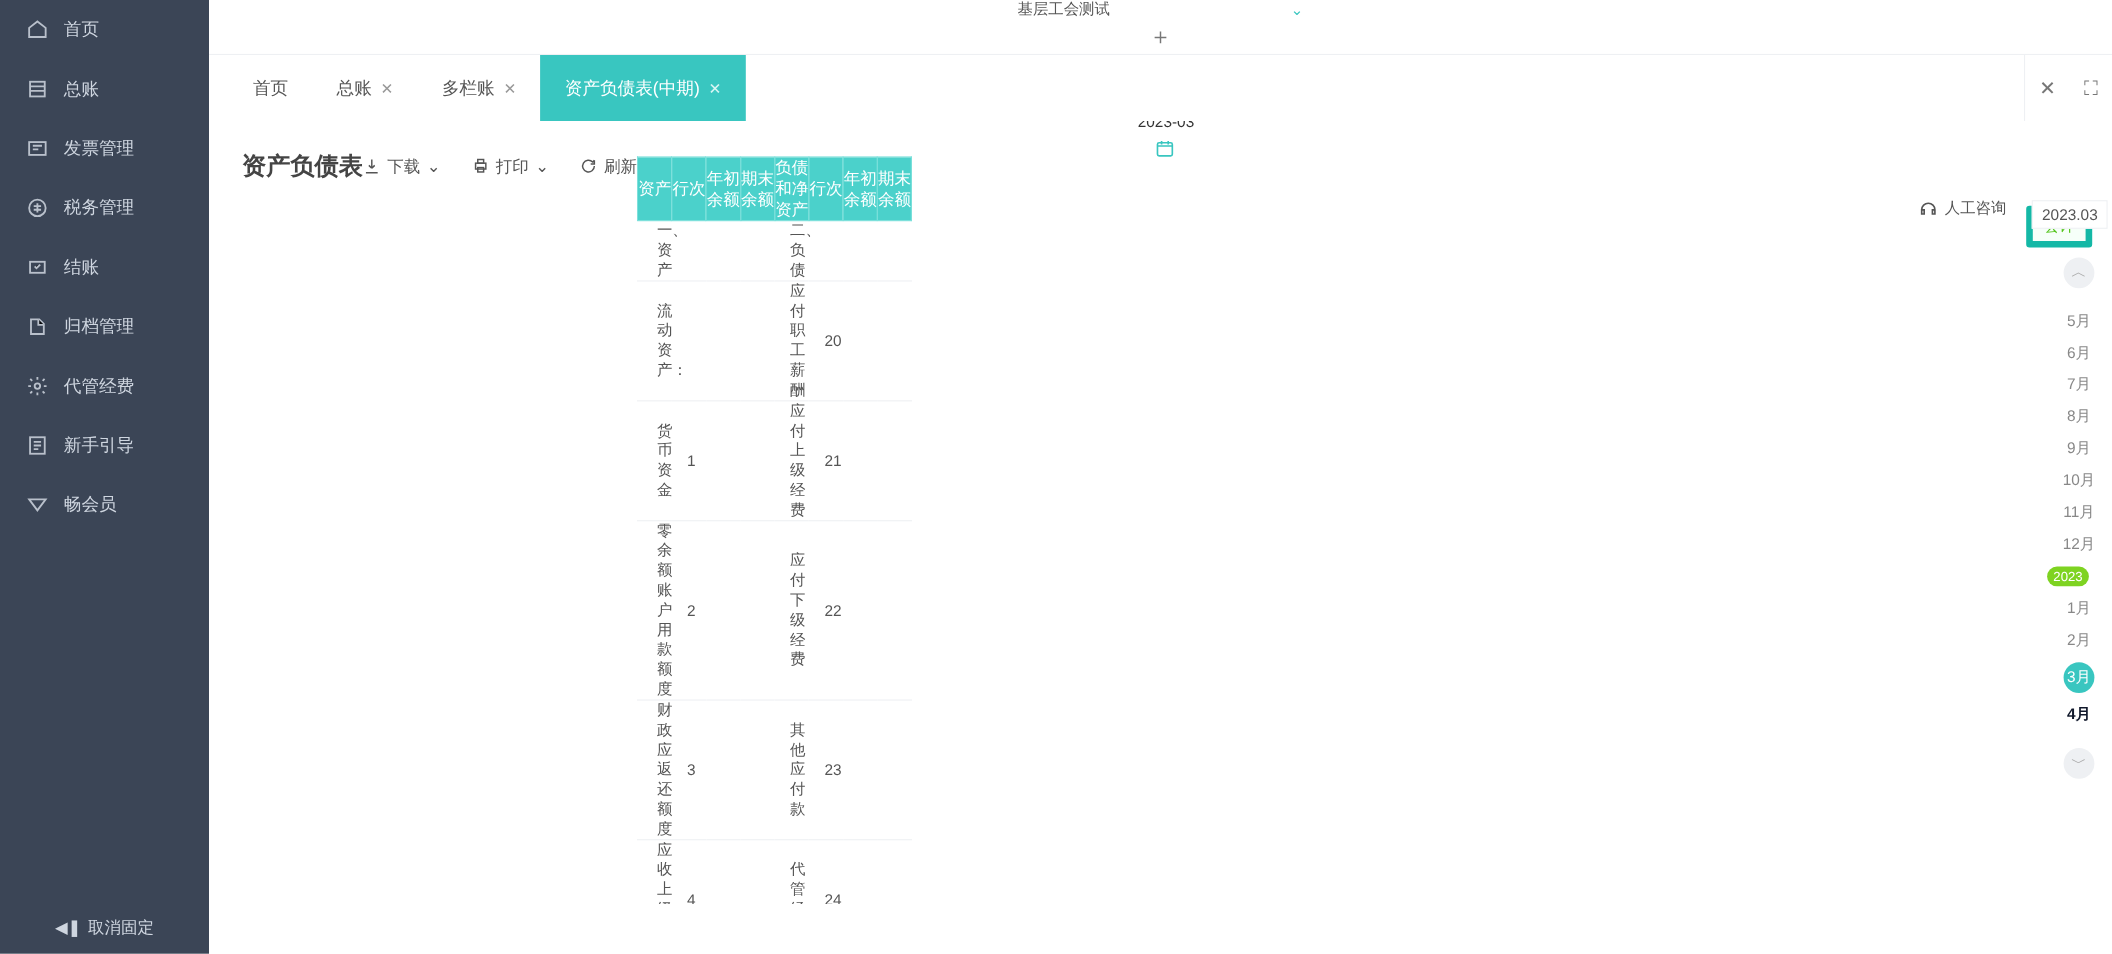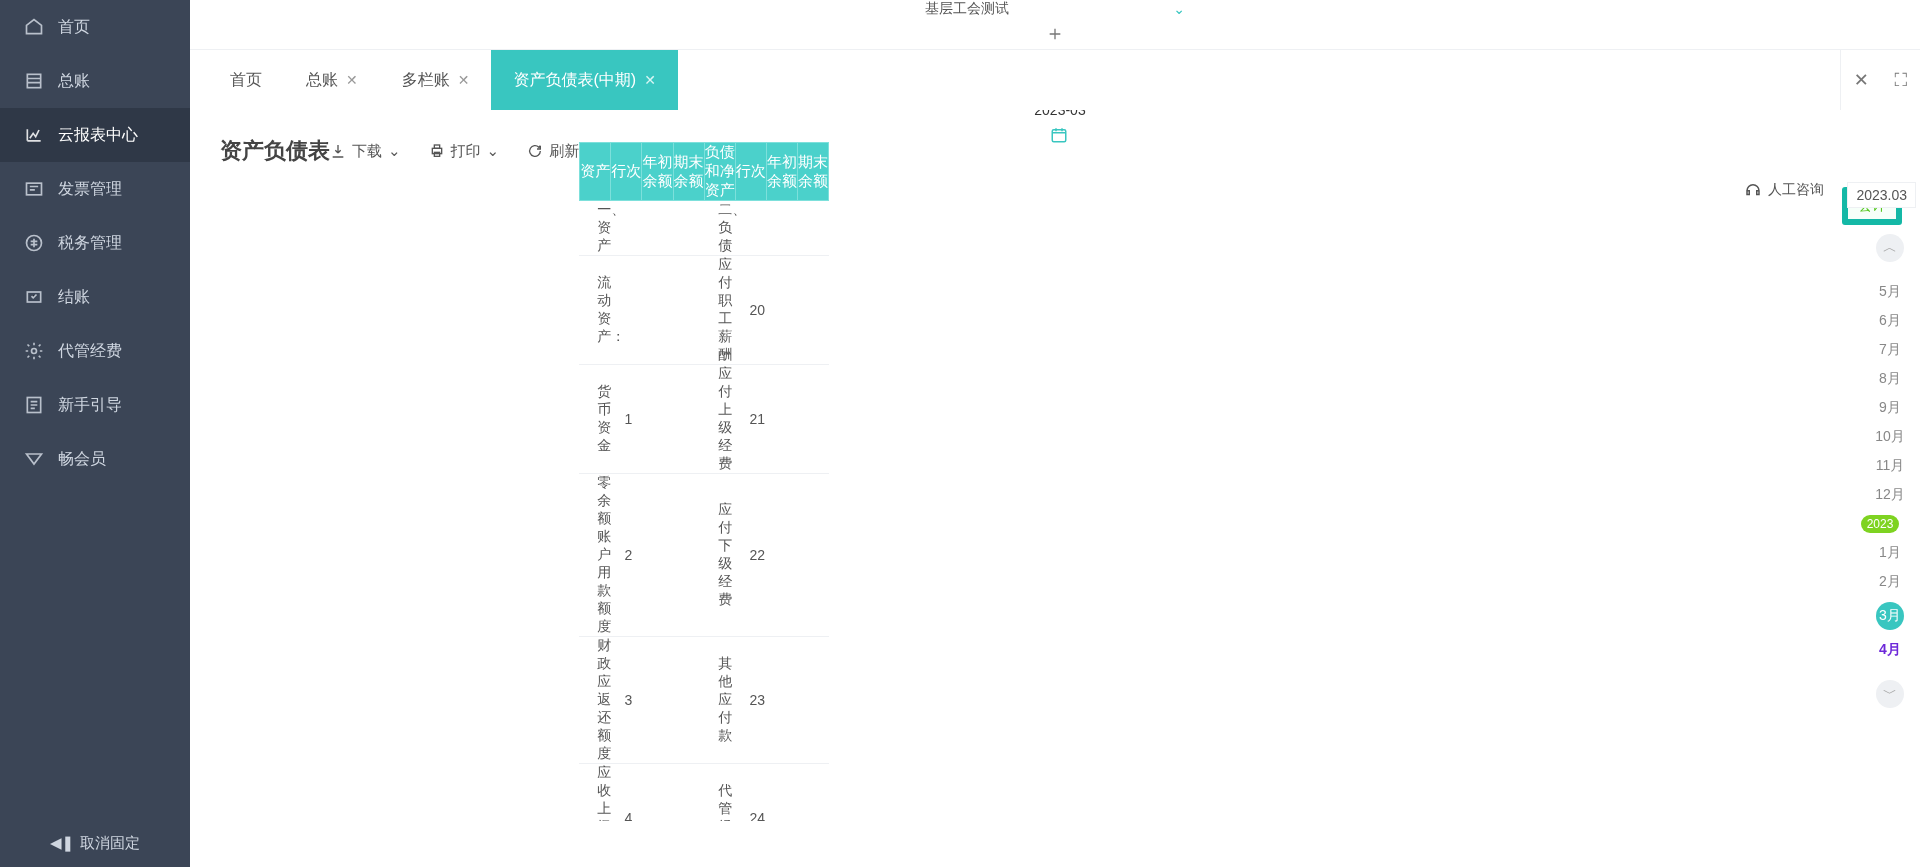--- a/index.html
+++ b/index.html
@@ -63,21 +63,21 @@
 
 
 .rightstrip { position:absolute; right:0; top:182px; width:60px; display:flex; flex-direction:column; align-items:center; gap:0; }
 .rightstrip .period-badge { position:absolute; top:0; right:4px; background:#fff; border:1px solid #eef0f3; padding:4px 8px; font-size:14px; color:#555;margin-left:48px; }
 .rightstrip .scroll-up,
 .rightstrip .scroll-down { width:28px; height:28px; border-radius:50%; background:#eef0f3; color:#aaa; display:flex; align-items:center; justify-content:center; margin:10px 0; cursor:pointer; }
 .rightstrip .months { display:flex; flex-direction:column; align-items:center; gap:11px; margin-top:42px; font-size:14px; color:#888; }
 .rightstrip .month { cursor:pointer; }
 .rightstrip .year-tag { background:#7ed321; color:#fff; padding:2px 6px; border-radius:10px; font-size:12px; position:relative; left:-10px; }
 .rightstrip .month.sel { width:28px; height:28px; border-radius:50%; background:#39c6c0; color:#fff; display:flex; align-items:center; justify-content:center; }
-.rightstrip .month.bold { color:#6d28d9; font-weight:bold; }
+.rightstrip .month.bold { color:#0f172a; font-weight:bold; }
 </style>
 </head>
 <body>
 
 <aside class="sidebar">
   <nav class="menu" id="menu">
       <div class="menu-item">
         <span class="menu-icon">
           <svg width="20" height="20" viewBox="0 0 24 24">
             <path fill="none" stroke="currentColor" stroke-width="2" d="M3 10 12 3l9 7v10H3z"></path>
@@ -87,28 +87,20 @@
       </div>
       <div class="menu-item">
         <span class="menu-icon">
           <svg width="20" height="20" viewBox="0 0 24 24">
             <rect x="4" y="4" width="16" height="16" fill="none" stroke="currentColor" stroke-width="2"></rect>
             <path stroke="currentColor" stroke-width="2" d="M4 9h16M4 14h16"></path>
           </svg>
         </span>
         <span class="menu-label">总账</span>
       </div>
-      <div class="menu-item active">
-        <span class="menu-icon">
-          <svg width="20" height="20" viewBox="0 0 24 24">
-            <path fill="none" stroke="currentColor" stroke-width="2" d="M4 19V5m0 14h16M7 16l4-6 3 4 4-8"></path>
-          </svg>
-        </span>
-        <span class="menu-label">云报表中心</span>
-      </div>
       <div class="menu-item">
         <span class="menu-icon">
           <svg width="20" height="20" viewBox="0 0 24 24">
             <rect x="3" y="5" width="18" height="14" fill="none" stroke="currentColor" stroke-width="2"></rect>
             <path stroke="currentColor" stroke-width="2" d="M7 9h10M7 13h6"></path>
           </svg>
         </span>
         <span class="menu-label">发票管理</span>
       </div>
       <div class="menu-item">
@@ -121,20 +113,29 @@
         <span class="menu-label">税务管理</span>
       </div>
       <div class="menu-item">
         <span class="menu-icon">
           <svg width="20" height="20" viewBox="0 0 24 24">
             <rect x="4" y="6" width="16" height="12" fill="none" stroke="currentColor" stroke-width="2"></rect>
             <path stroke="currentColor" stroke-width="2" d="M9 11l2 2 4-4"></path>
           </svg>
         </span>
         <span class="menu-label">结账</span>
+      </div>
+      <div class="menu-item">
+        <span class="menu-icon">
+          <svg width="20" height="20" viewBox="0 0 24 24">
+            <path fill="none" stroke="currentColor" stroke-width="2" d="M5 4h9l5 5v11H5z"></path>
+            <path stroke="currentColor" stroke-width="2" d="M13 4v6h6"></path>
+          </svg>
+        </span>
+        <span class="menu-label">归档管理</span>
       </div>
       <div class="menu-item">
         <span class="menu-icon">
           <svg width="20" height="20" viewBox="0 0 24 24">
             <circle cx="12" cy="12" r="3" fill="none" stroke="currentColor" stroke-width="2"></circle>
             <path fill="none" stroke="currentColor" stroke-width="2" d="M12 2v3m0 14v3M4.2 4.2l2.1 2.1m11.4 11.4 2.1 2.1M2 12h3m14 0h3M4.2 19.8l2.1-2.1m11.4-11.4 2.1-2.1"></path>
           </svg>
         </span>
         <span class="menu-label">代管经费</span>
       </div>

